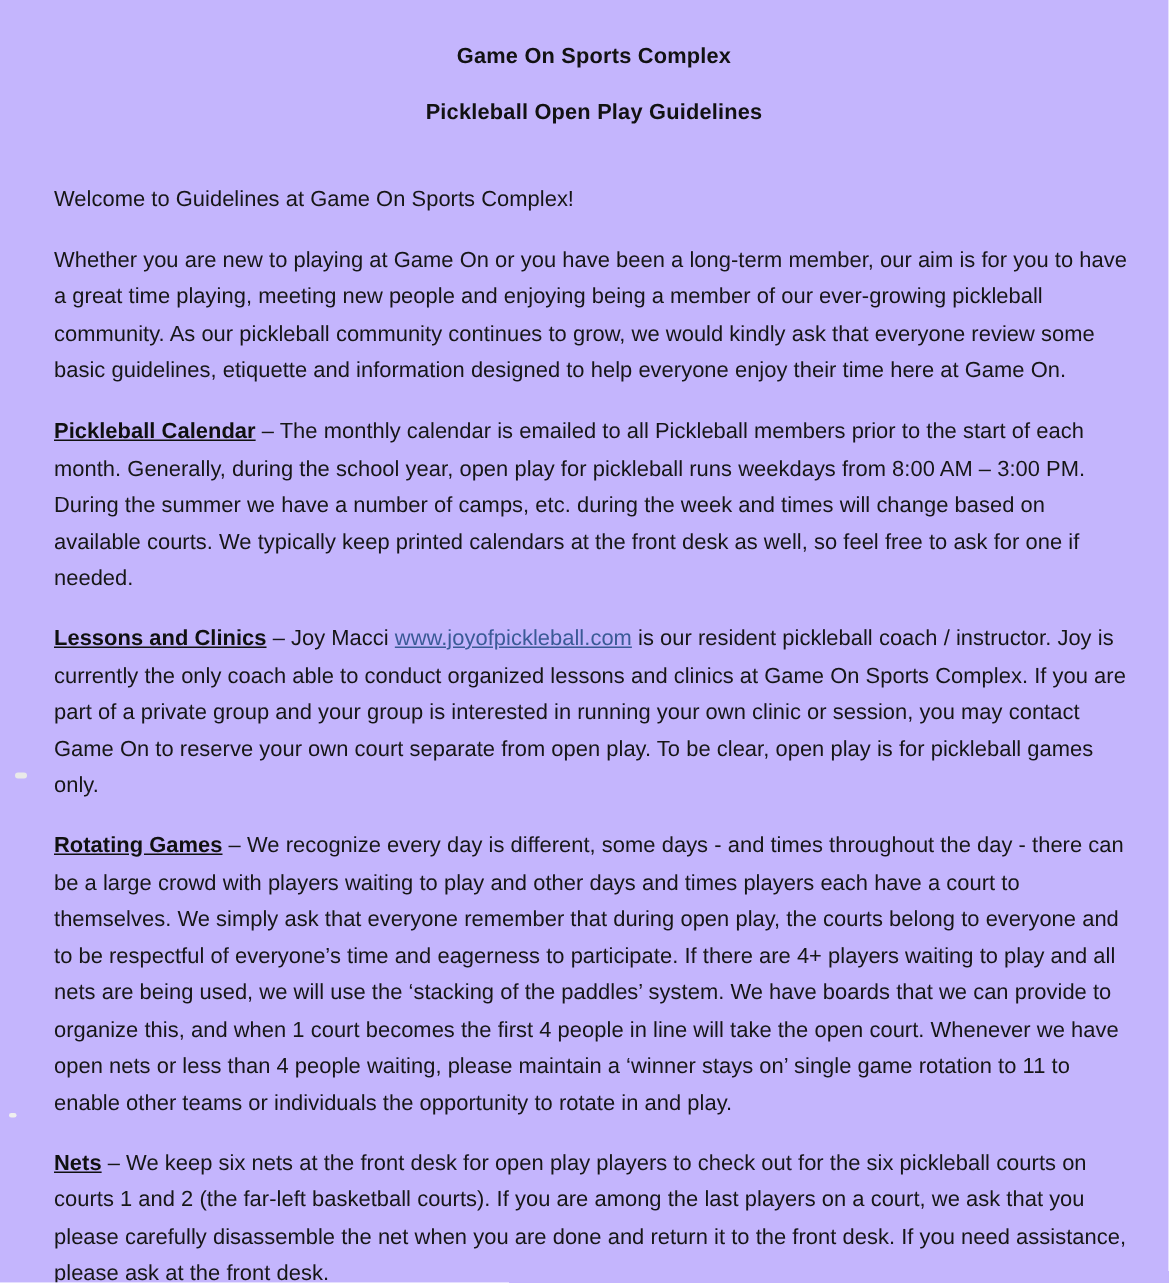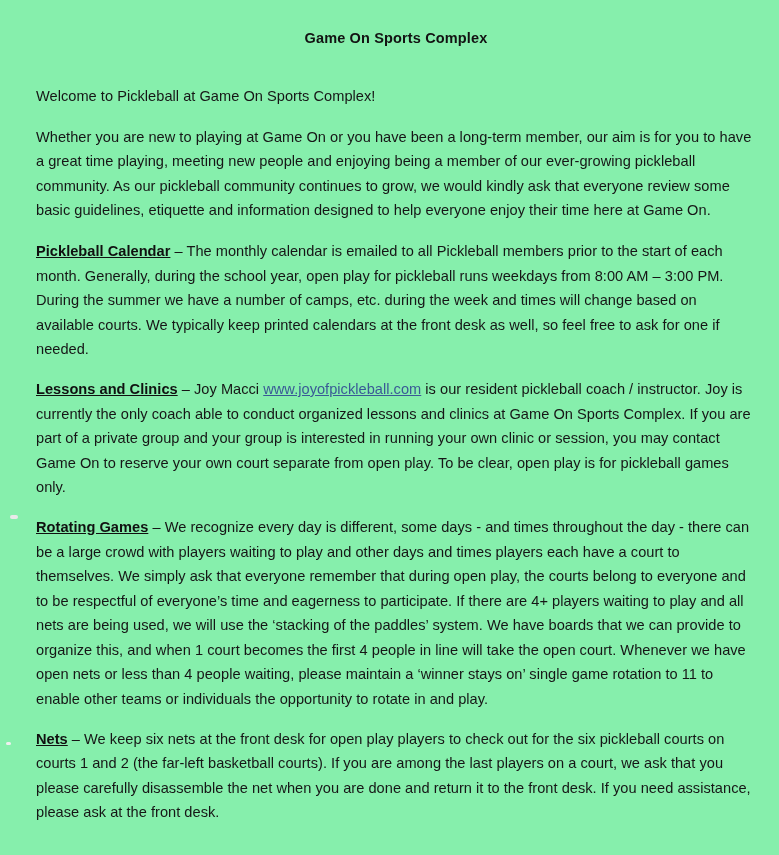--- a/index.html
+++ b/index.html
@@ -10,21 +10,21 @@
   }
   body {
     font-family: "Liberation Sans", sans-serif;
     color: #111111;
     -webkit-font-smoothing: antialiased;
   }
   .page {
     position: relative;
     width: 779px;
     height: 855px;
-    background: #86efac;
+    background: #c4b5fd;
     overflow: hidden;
     box-sizing: border-box;
   }
   .doc-body {
     position: absolute;
     left: 36px;
     top: 18px;
     width: 720px;
   }
   .doc-heading {
@@ -81,24 +81,25 @@
 
 <div class="page">
 
   <div class="scan-speck"></div>
   <div class="scan-speck two"></div>
 
   <div class="doc-body">
 
     <div class="doc-heading h-main">Game On Sports Complex</div>
 
+    <div class="doc-heading h-sub">Pickleball Open Play Guidelines</div>
 
     <div class="spacer-after-headings"></div>
 
-    <p class="para">Welcome to Pickleball at Game On Sports Complex!</p>
+    <p class="para">Welcome to Guidelines at Game On Sports Complex!</p>
 
     <p class="para" style="margin-top:16px;">Whether you are new to playing at Game On or you have been a long-term member, our aim is for you to have a great time playing, meeting new people and enjoying being a member of our ever-growing pickleball community.  As our pickleball community continues to grow, we would kindly ask that everyone review some basic guidelines, etiquette and information designed to help everyone enjoy their time here at Game On.</p>
 
     <p class="para" style="margin-top:16px;"><span class="run-in">Pickleball Calendar</span><span> – </span><span>The monthly calendar is emailed to all Pickleball members prior to the start of each month.  Generally, during the school year, open play for pickleball runs weekdays from 8:00 AM – 3:00 PM.  During the summer we have a number of camps, etc. during the week and times will change based on available courts. We typically keep printed calendars at the front desk as well, so feel free to ask for one if needed.</span></p>
 
     <p class="para" style="margin-top:15px;"><span class="run-in">Lessons and Clinics</span><span> – </span><span>Joy Macci </span><a class="doc-link" href="#">www.joyofpickleball.com</a><span> is our resident pickleball coach / instructor. Joy is currently the only coach able to conduct organized lessons and clinics at Game On Sports Complex. If you are part of a private group and your group is interested in running your own clinic or session, you may contact Game On to reserve your own court separate from open play.  To be clear, open play is for pickleball games only.</span></p>
 
     <p class="para" style="margin-top:15px;"><span class="run-in">Rotating Games</span><span> – </span><span>We recognize every day is different, some days - and times throughout the day - there can be a large crowd with players waiting to play and other days and times players each have a court to themselves.  We simply ask that everyone remember that during open play, the courts belong to everyone and to be respectful of everyone’s time and eagerness to participate.  If there are 4+ players waiting to play and all nets are being used, we will use the ‘stacking of the paddles’ system. We have boards that we can provide to organize this, and when 1 court becomes the first 4 people in line will take the open court. Whenever we have open nets or less than 4 people waiting, please maintain a ‘winner stays on’ single game rotation to 11 to enable other teams or individuals the opportunity to rotate in and play.</span></p>
 
     <p class="para" style="margin-top:15px;"><span class="run-in">Nets</span><span> – </span><span>We keep six nets at the front desk for open play players to check out for the six pickleball courts on courts 1 and 2 (the far-left basketball courts).  If you are among the last players on a court, we ask that you please carefully disassemble the net when you are done and return it to the front desk.  If you need assistance, please ask at the front desk.</span></p>

